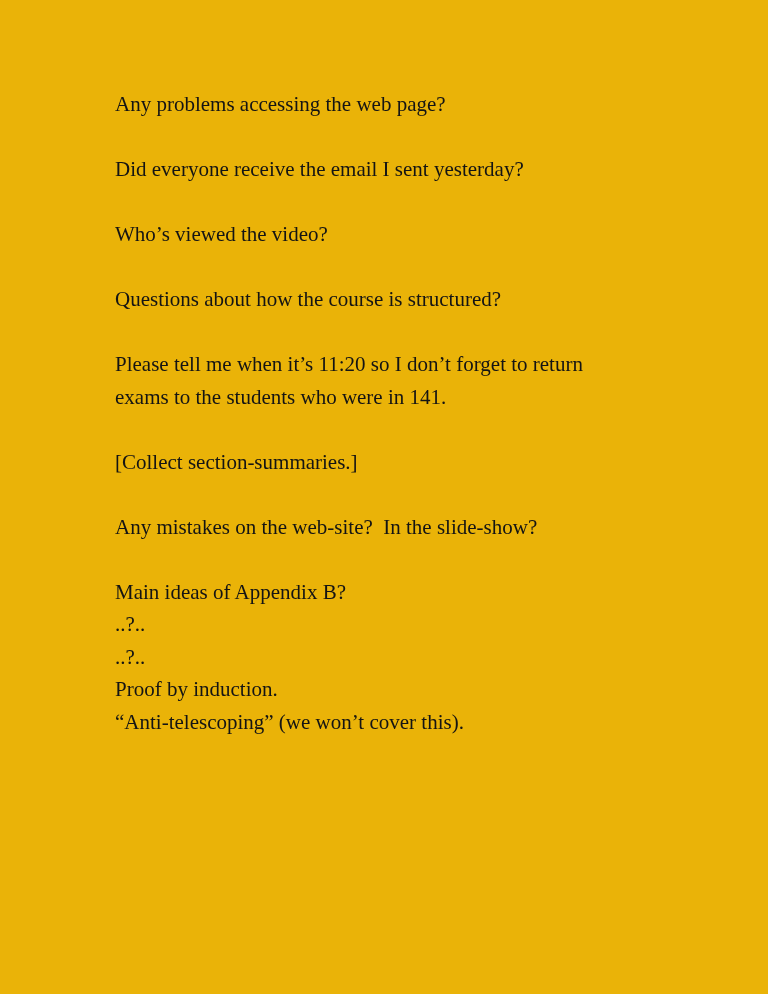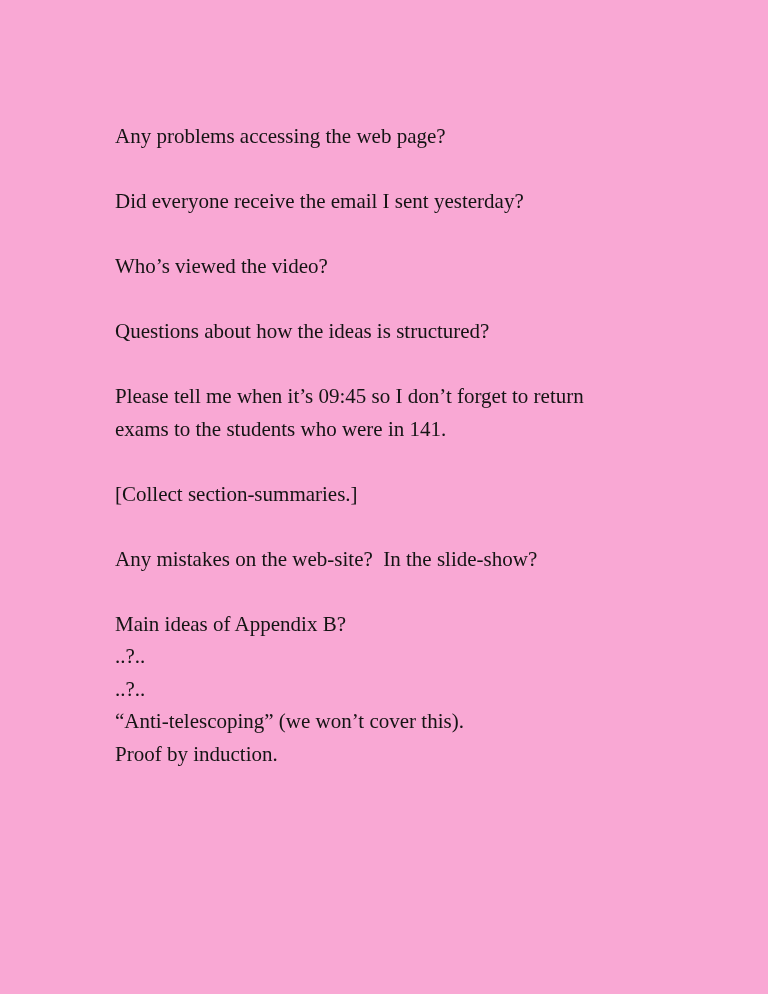--- a/index.html
+++ b/index.html
@@ -4,23 +4,23 @@
 <style>
   html, body {
     margin: 0;
     padding: 0;
     background: #ffffff;
   }
   .page {
     position: relative;
     width: 768px;
     height: 994px;
-    background: #f9a8d4;
+    background: #eab308;
     box-sizing: border-box;
-    padding: 120px 60px 0 115px;
+    padding: 88px 60px 0 115px;
     overflow: hidden;
     font-family: "Liberation Serif", "DejaVu Serif", serif;
     color: #141414;
   }
   .paragraph {
     margin: 0 0 32.5px 0;
   }
   .line {
     font-size: 21px;
     line-height: 32.5px;
@@ -39,38 +39,38 @@
 
   <div class="paragraph">
     <div class="line">Did everyone receive the email I sent yesterday?</div>
   </div>
 
   <div class="paragraph">
     <div class="line">Who’s viewed the video?</div>
   </div>
 
   <div class="paragraph">
-    <div class="line">Questions about how the ideas is structured?</div>
+    <div class="line">Questions about how the course is structured?</div>
   </div>
 
   <div class="paragraph">
-    <div class="line">Please tell me when it’s 09:45 so I don’t forget to return</div>
+    <div class="line">Please tell me when it’s 11:20 so I don’t forget to return</div>
     <div class="line">exams to the students who were in 141.</div>
   </div>
 
   <div class="paragraph">
     <div class="line">[Collect section-summaries.]</div>
   </div>
 
   <div class="paragraph">
     <div class="line">Any mistakes on the web-site?  In the slide-show?</div>
   </div>
 
   <div class="paragraph">
     <div class="line">Main ideas of Appendix B?</div>
     <div class="line">..?..</div>
     <div class="line">..?..</div>
+    <div class="line">Proof by induction.</div>
     <div class="line">“Anti-telescoping” (we won’t cover this).</div>
-    <div class="line">Proof by induction.</div>
   </div>
 
 
 </div>
 
 </body></html>

